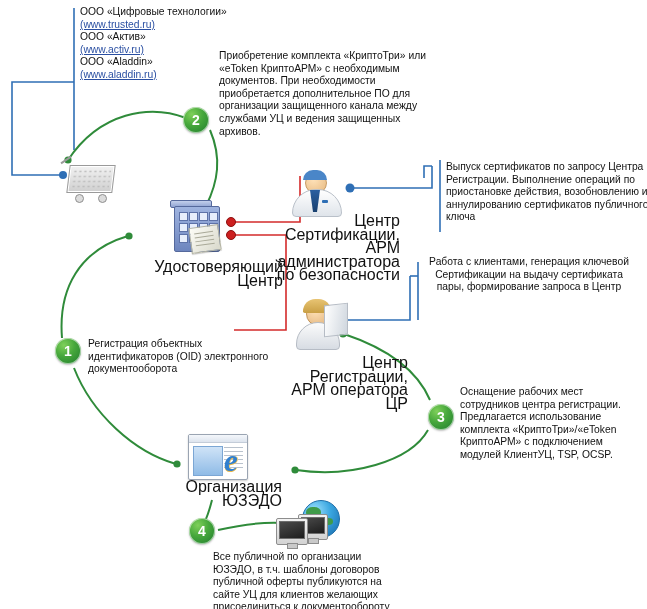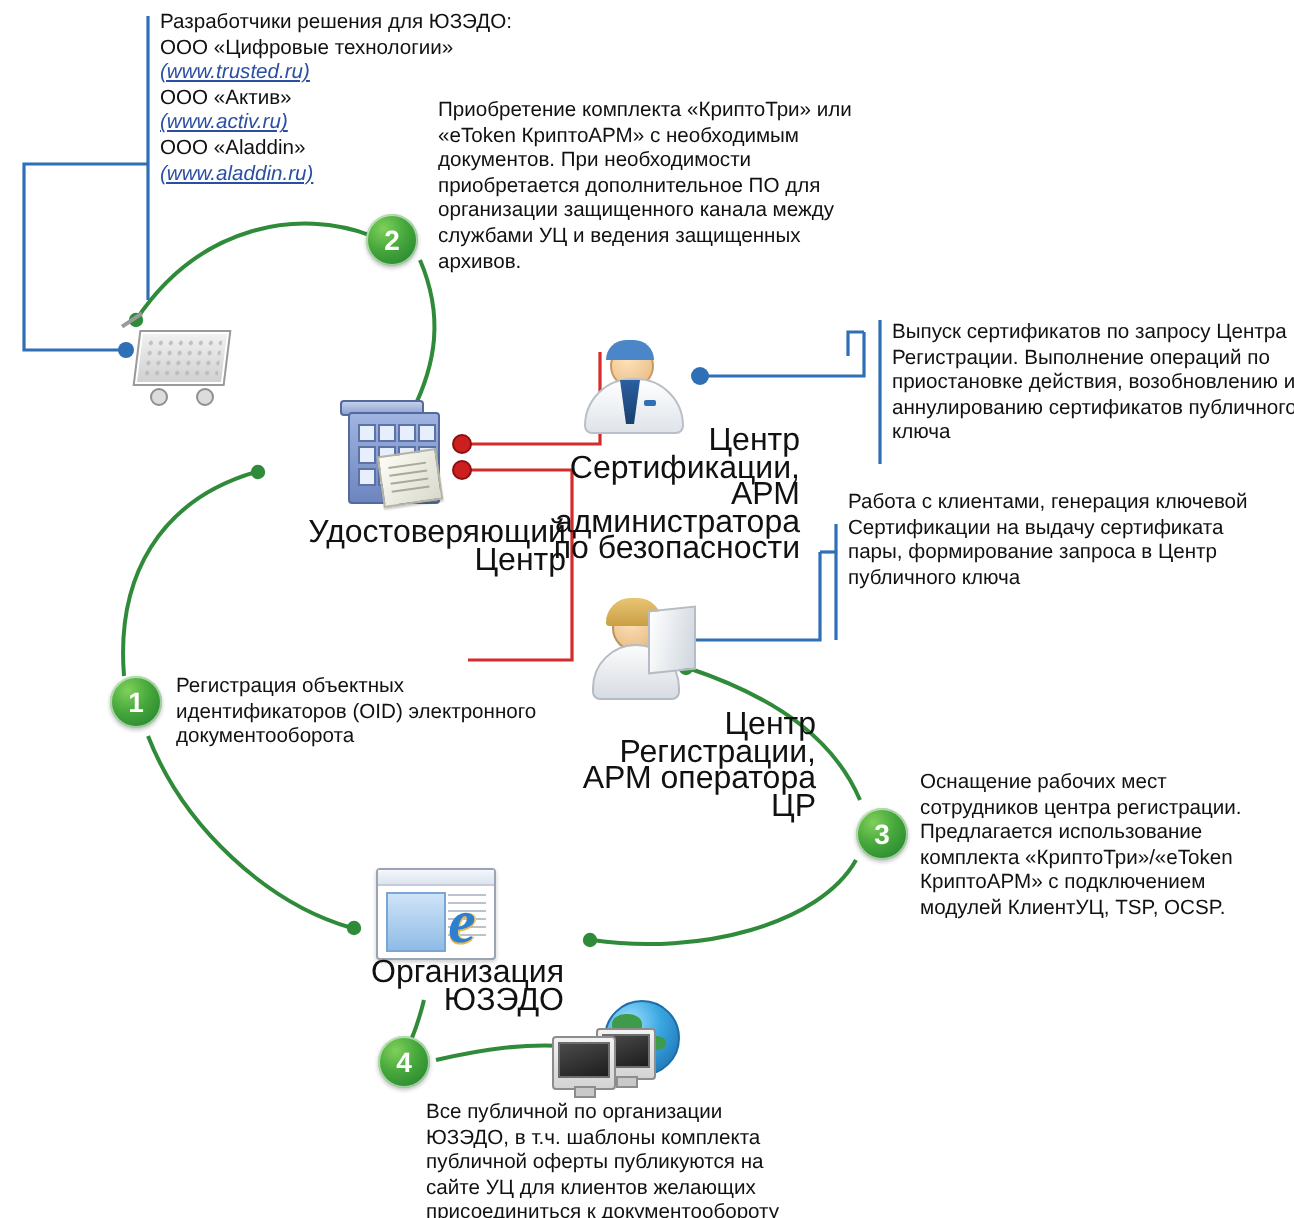--- a/index.html
+++ b/index.html
@@ -3,21 +3,21 @@
 <meta charset="utf-8">
 <style>
   html,body{margin:0;padding:0;background:#ffffff;}
   body{width:647px;height:609px;position:relative;overflow:hidden;
        font-family:"Liberation Sans","DejaVu Sans",sans-serif;color:#1a1a1a;}
   #stage{position:absolute;left:0;top:0;width:647px;height:609px;}
   svg.wires{position:absolute;left:0;top:0;width:647px;height:609px;pointer-events:none;}
 
   .txt{position:absolute;font-size:10.3px;line-height:12.6px;color:#111;}
   .txt .ln{display:block;white-space:nowrap;}
-  .lnk{color:#2a4fa2;text-decoration:underline;font-style:italic;}
+  .lnk{color:#2a4fa2;text-decoration:underline;}
 
   .nodelabel{position:absolute;text-align:right;font-size:16px;line-height:13.5px;color:#111;}
 
   .badge{position:absolute;width:26px;height:26px;border-radius:50%;
          background:radial-gradient(circle at 34% 28%, #7fd05a 0%, #47a83c 42%, #1d7a2c 100%);
          box-shadow:0 0 0 1px rgba(255,255,255,.55) inset,0 1px 2px rgba(0,0,0,.25);
          color:#fff;font-size:14px;font-weight:bold;text-align:center;line-height:26px;}
 
   .icon{position:absolute;}
 
@@ -115,21 +115,20 @@
     <circle cx="129" cy="236" r="3.6" fill="#2f8b3a"></circle>
     <path d="M74 368 C92 414, 134 452, 176 464" stroke="#2f8b3a" stroke-width="2" fill="none"></path>
     <circle cx="177" cy="464" r="3.6" fill="#2f8b3a"></circle>
 
     <path d="M212 500 C208 516, 205 522, 202 527" stroke="#2f8b3a" stroke-width="2" fill="none"></path>
 
     <path d="M218 530 C244 524, 262 522, 282 523" stroke="#2f8b3a" stroke-width="2" fill="none"></path>
   </svg>
 
   <div class="txt" style="left:80px;top:6px;width:200px;">
-    <span class="ln">Разработчики решения для ЮЗЭДО:</span>
     <span class="ln">ООО «Цифровые технологии»</span>
     <span class="ln lnk">(www.trusted.ru)</span>
     <span class="ln">ООО «Актив»</span>
     <span class="ln lnk">(www.activ.ru)</span>
     <span class="ln">ООО «Aladdin»</span>
     <span class="ln lnk">(www.aladdin.ru)</span>
   </div>
 
   <div class="txt" style="left:219px;top:50px;width:230px;">
     <span class="ln">Приобретение комплекта «КриптоТри» или</span>
@@ -142,45 +141,44 @@
   </div>
 
   <div class="txt" style="left:446px;top:161px;width:200px;">
     <span class="ln">Выпуск сертификатов по запросу Центра</span>
     <span class="ln">Регистрации. Выполнение операций по</span>
     <span class="ln">приостановке действия, возобновлению и</span>
     <span class="ln">аннулированию сертификатов публичного</span>
     <span class="ln">ключа</span>
   </div>
 
-  <div class="txt" style="left:424px;top:246px;width:210px;">
+  <div class="txt" style="left:424px;top:256px;width:210px;text-align:center;">
     <span class="ln">Работа с клиентами, генерация ключевой</span>
     <span class="ln">Сертификации на выдачу сертификата</span>
     <span class="ln">пары, формирование запроса в Центр</span>
-    <span class="ln">публичного ключа</span>
   </div>
 
   <div class="txt" style="left:460px;top:386px;width:190px;">
     <span class="ln">Оснащение рабочих мест</span>
     <span class="ln">сотрудников центра регистрации.</span>
     <span class="ln">Предлагается использование</span>
     <span class="ln">комплекта «КриптоТри»/«eToken</span>
     <span class="ln">КриптоАРМ» с подключением</span>
     <span class="ln">модулей КлиентУЦ, TSP, OCSP.</span>
   </div>
 
   <div class="txt" style="left:88px;top:338px;width:200px;">
     <span class="ln">Регистрация объектных</span>
     <span class="ln">идентификаторов (OID) электронного</span>
     <span class="ln">документооборота</span>
   </div>
 
   <div class="txt" style="left:213px;top:551px;width:220px;">
     <span class="ln">Все публичной по организации</span>
-    <span class="ln">ЮЗЭДО, в т.ч. шаблоны комплекта</span>
+    <span class="ln">ЮЗЭДО, в т.ч. шаблоны договоров</span>
     <span class="ln">публичной оферты публикуются на</span>
     <span class="ln">сайте УЦ для клиентов желающих</span>
     <span class="ln">присоединиться к документообороту</span>
   </div>
 
   <div class="badge" style="left:183px;top:107px;">2</div>
   <div class="badge" style="left:55px;top:338px;">1</div>
   <div class="badge" style="left:428px;top:404px;">3</div>
   <div class="badge" style="left:189px;top:518px;">4</div>
 

